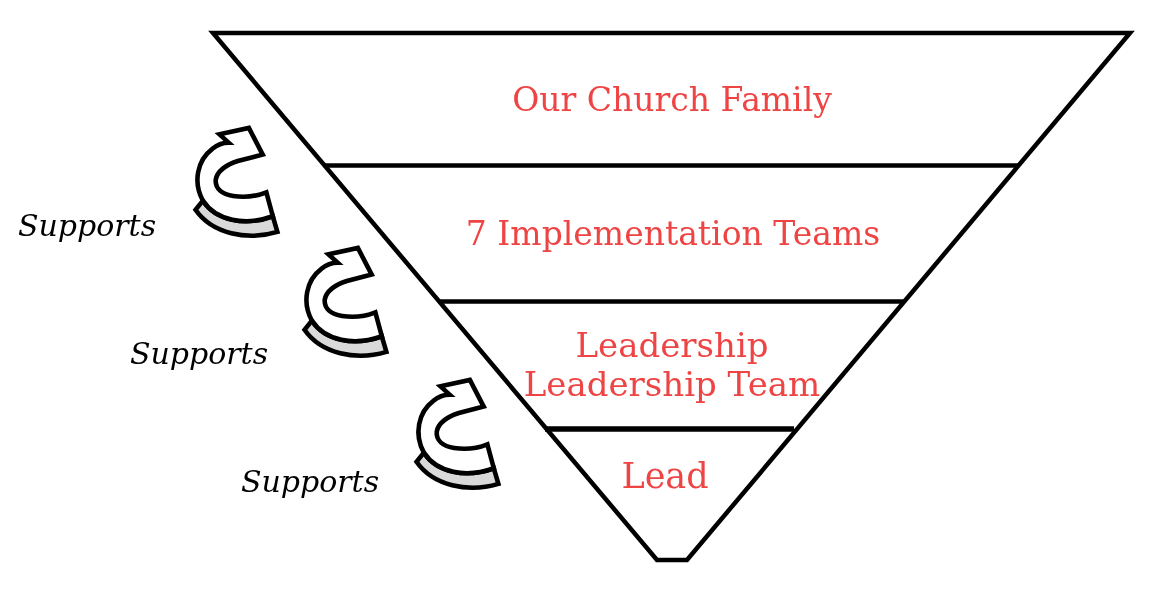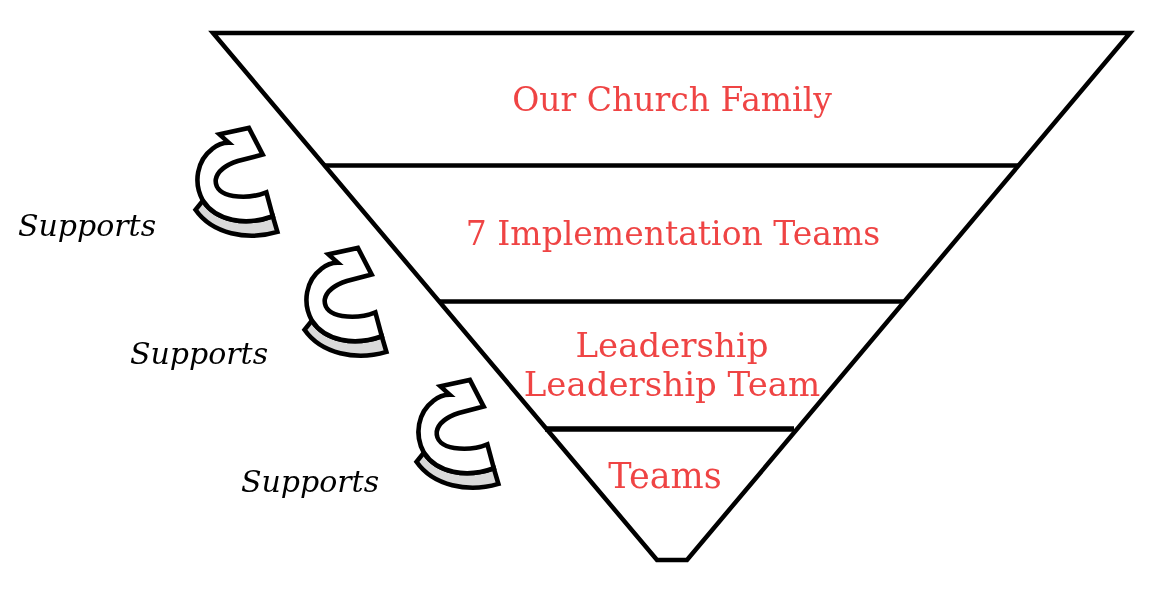--- a/index.html
+++ b/index.html
@@ -73,20 +73,20 @@
     <span>Our Church Family</span>
   </div>
   <div class="lvl lvl-2">
     <span>7 Implementation Teams</span>
   </div>
   <div class="lvl lvl-3">
     <span>Leadership</span>
     <span>Leadership Team</span>
   </div>
   <div class="lvl lvl-4">
-    <span>Teams</span>
+    <span>Lead</span>
   </div>
 
   <div class="supports supports-1">Supports</div>
   <div class="supports supports-2">Supports</div>
   <div class="supports supports-3">Supports</div>
 
 </div>
 
 </body></html>

